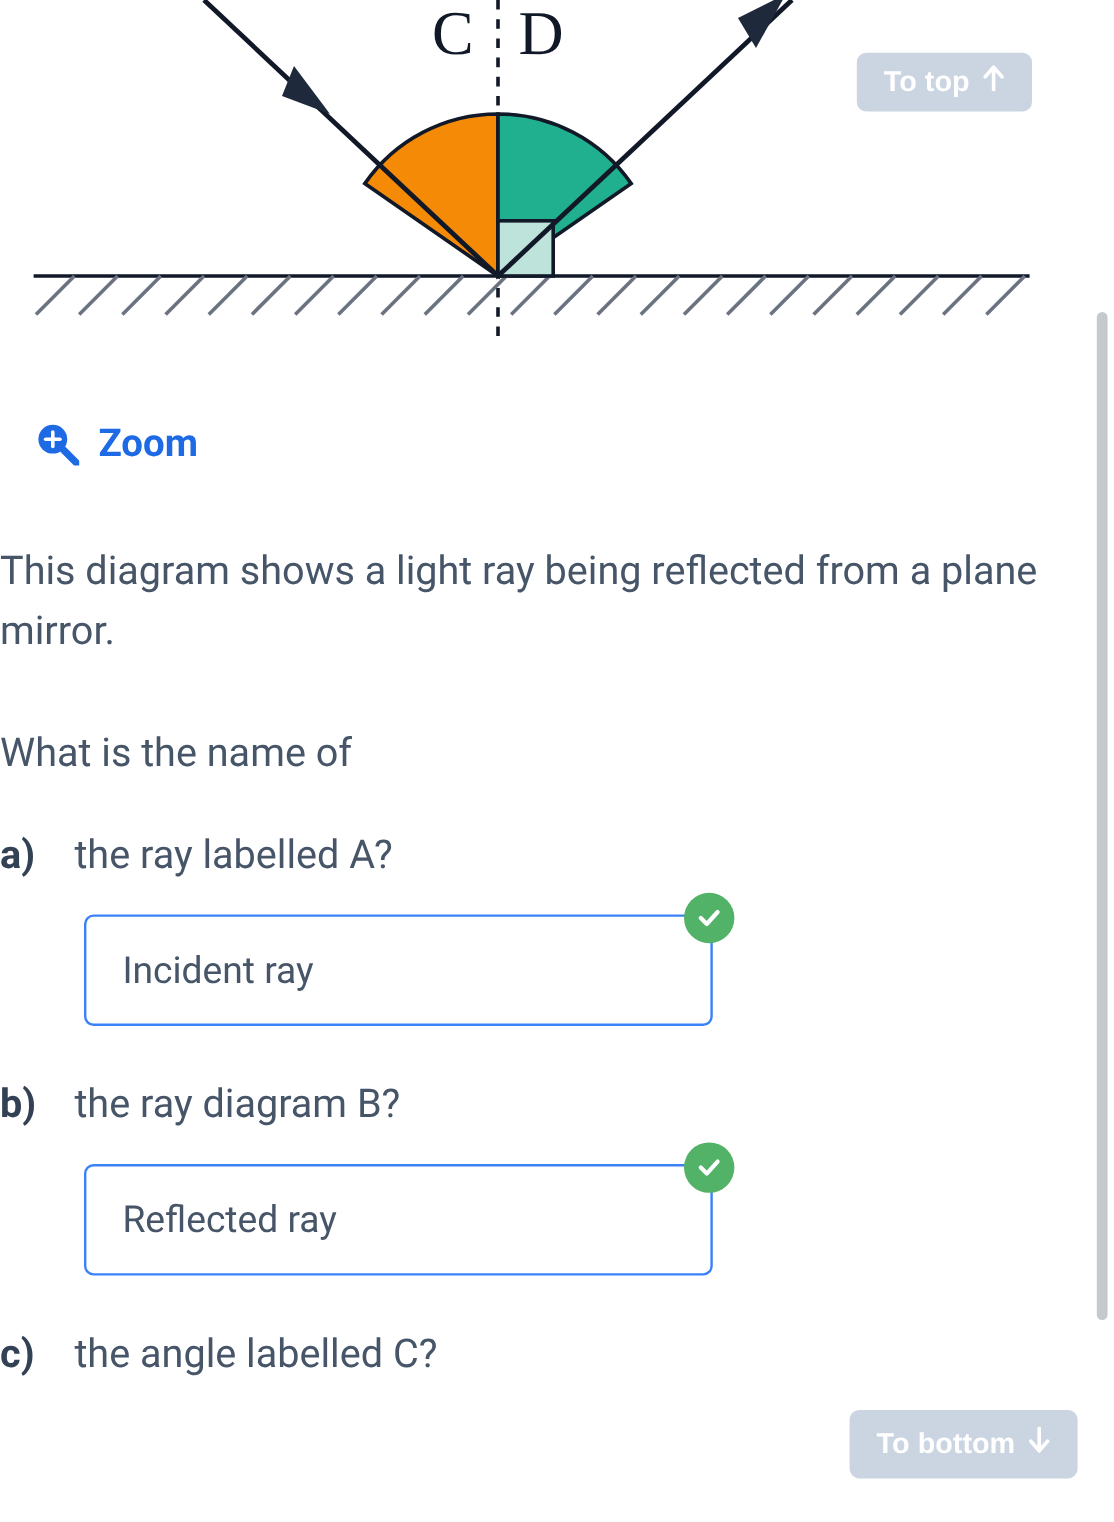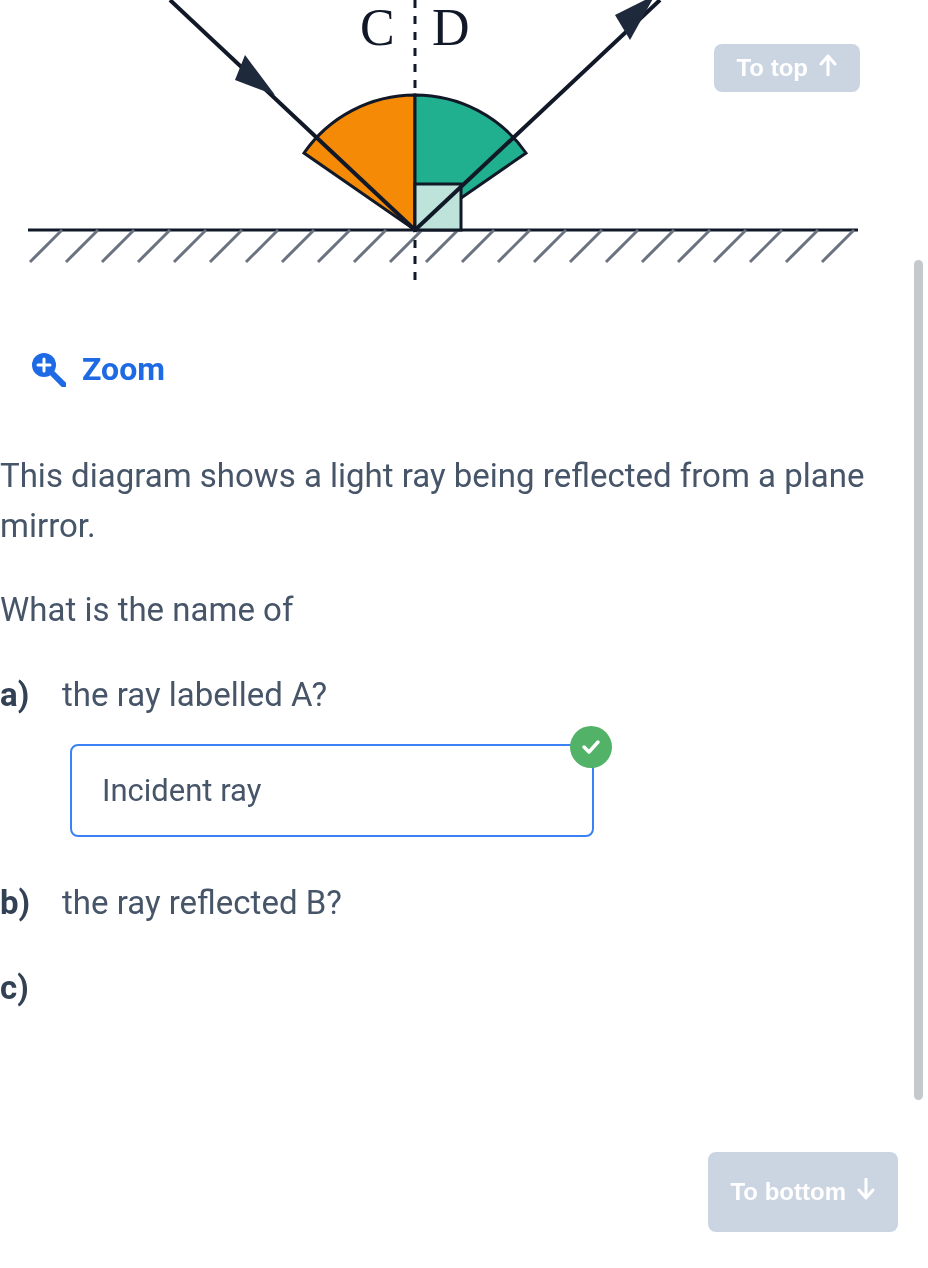--- a/index.html
+++ b/index.html
@@ -37,56 +37,56 @@
     gap: 10px;
   }
   .to-bottom-btn {
     position: absolute;
     bottom: 36px;
     right: 30px;
     background: #cbd5e1;
     color: #fff;
     font-weight: 700;
     font-size: 24px;
-    padding: 26px 22px;
+    padding: 14px 22px;
     border-radius: 8px;
     border: none;
     cursor: pointer;
     display: flex;
     align-items: center;
     gap: 10px;
     margin-top: 44px;
   }
   .zoom-link {
     color: #1e6ae5;
     font-weight: 700;
     font-size: 32px;
     display: inline-flex;
-    align-items: center;
+    align-items: flex-end;
     gap: 16px;
     margin: 60px 14px 0 30px;
     text-decoration: none;
   }
   .zoom-icon-wrap {
     position: relative;
     width: 36px;
     height: 36px;
   }
   .zoom-icon-wrap svg { display: block; }
   .body-text {
     font-size: 33px;
     line-height: 1.5;
     color: #475569;
     margin: 60px 2px 0 0;
     padding: 0 10px 0 0;
   }
   .q-intro {
     font-size: 33px;
     color: #475569;
-    margin: 40px 0 0 0;
+    margin: 57px 0 0 0;
   }
   .q-item {
     margin: 46px 0 0 0;
   }
   .q-row {
     display: flex;
     align-items: baseline;
     gap: 24px;
   }
   .q-label {
@@ -231,28 +231,37 @@
           <path d="M5 12 L10 17 L19 7" stroke="#fff" stroke-width="3.5" fill="none" stroke-linecap="round" stroke-linejoin="round"></path>
         </svg>
       </div>
     </div>
   </div>
 
   
   <div class="q-item">
     <div class="q-row">
       <span class="q-label">b)</span>
-      <span class="q-text">the ray reflected B?</span>
+      <span class="q-text">the ray diagram B?</span>
+    </div>
+    <div class="answer-wrap">
+      <div class="answer-box">Reflected ray</div>
+      <div class="check-badge">
+        <svg width="24" height="24" viewBox="0 0 24 24">
+          <path d="M5 12 L10 17 L19 7" stroke="#fff" stroke-width="3.5" fill="none" stroke-linecap="round" stroke-linejoin="round"></path>
+        </svg>
+      </div>
     </div>
   </div>
 
   
   <div class="q-item">
     <div class="q-row">
       <span class="q-label">c)</span>
+      <span class="q-text">the angle labelled C?</span>
     </div>
   </div>
 
 </div>
 
 <button class="to-bottom-btn">
   <span>To bottom</span>
   <span>
     <svg width="20" height="22" viewBox="0 0 20 22" fill="none">
       <path d="M10 1 L10 19 M3 12 L10 20 L17 12" stroke="#fff" stroke-width="3" stroke-linecap="round" stroke-linejoin="round"></path>

